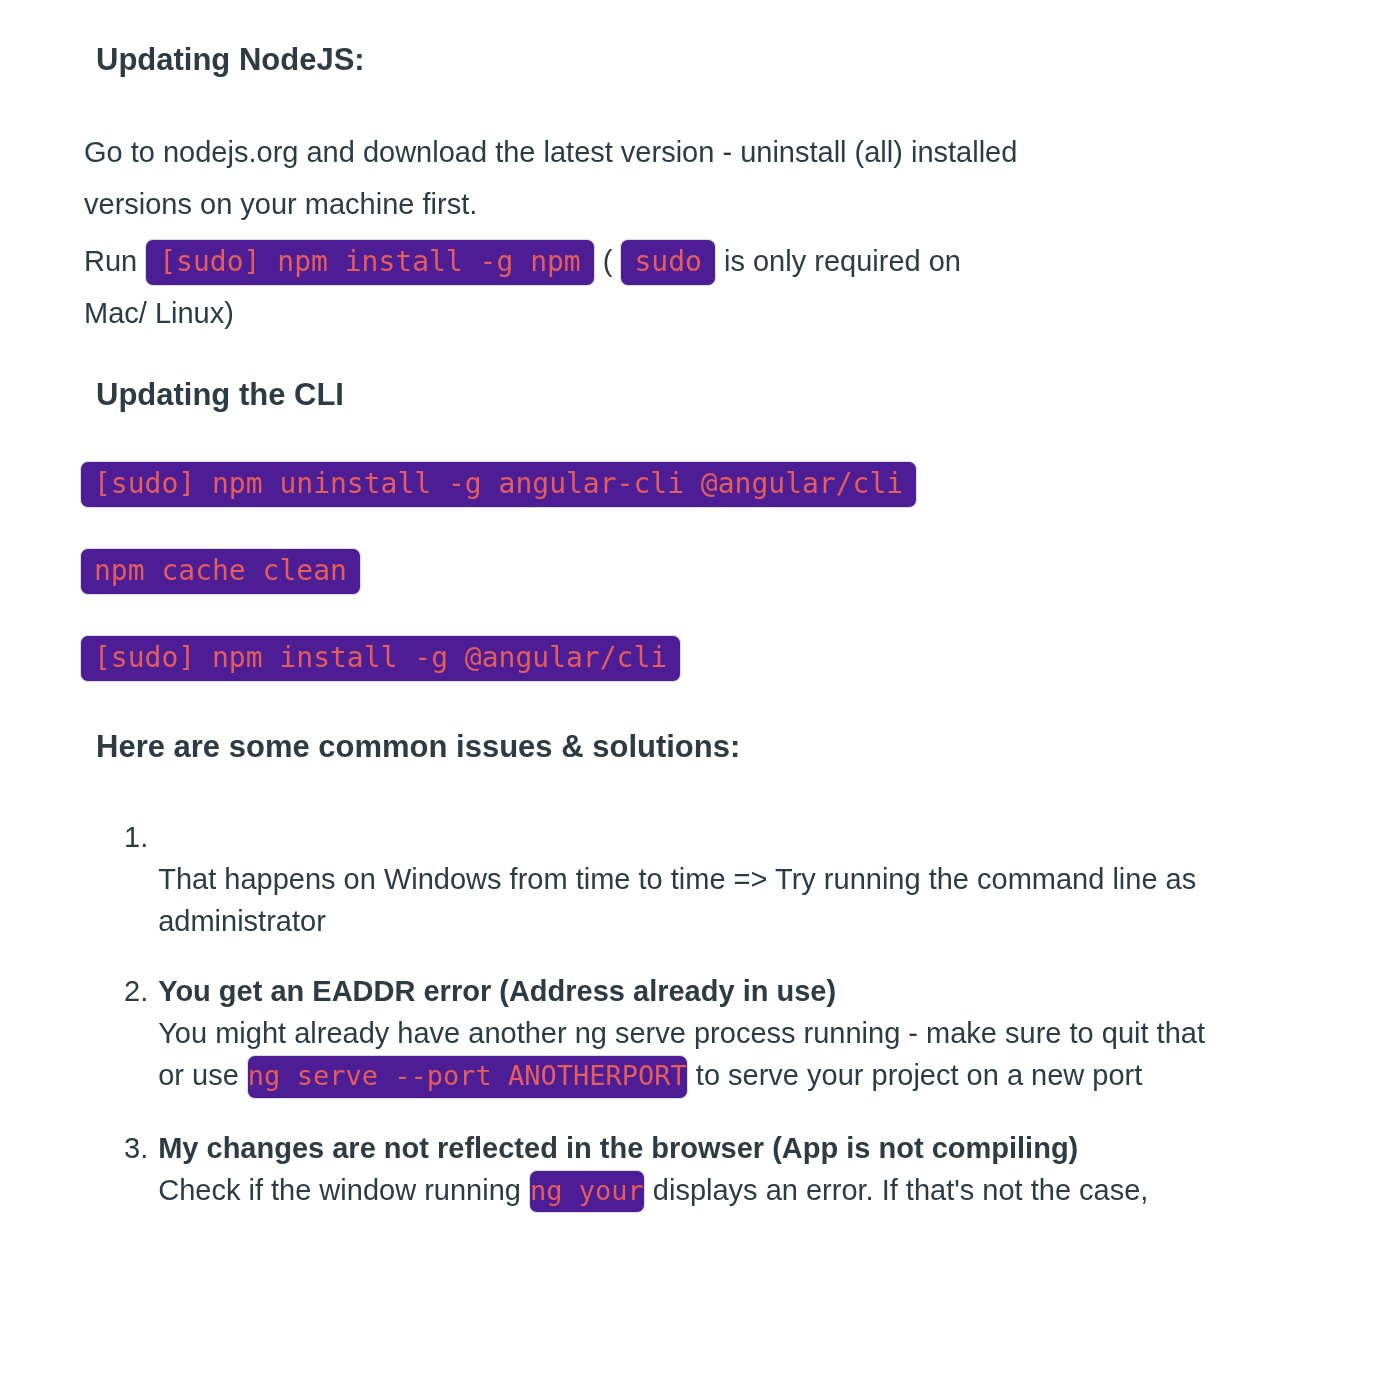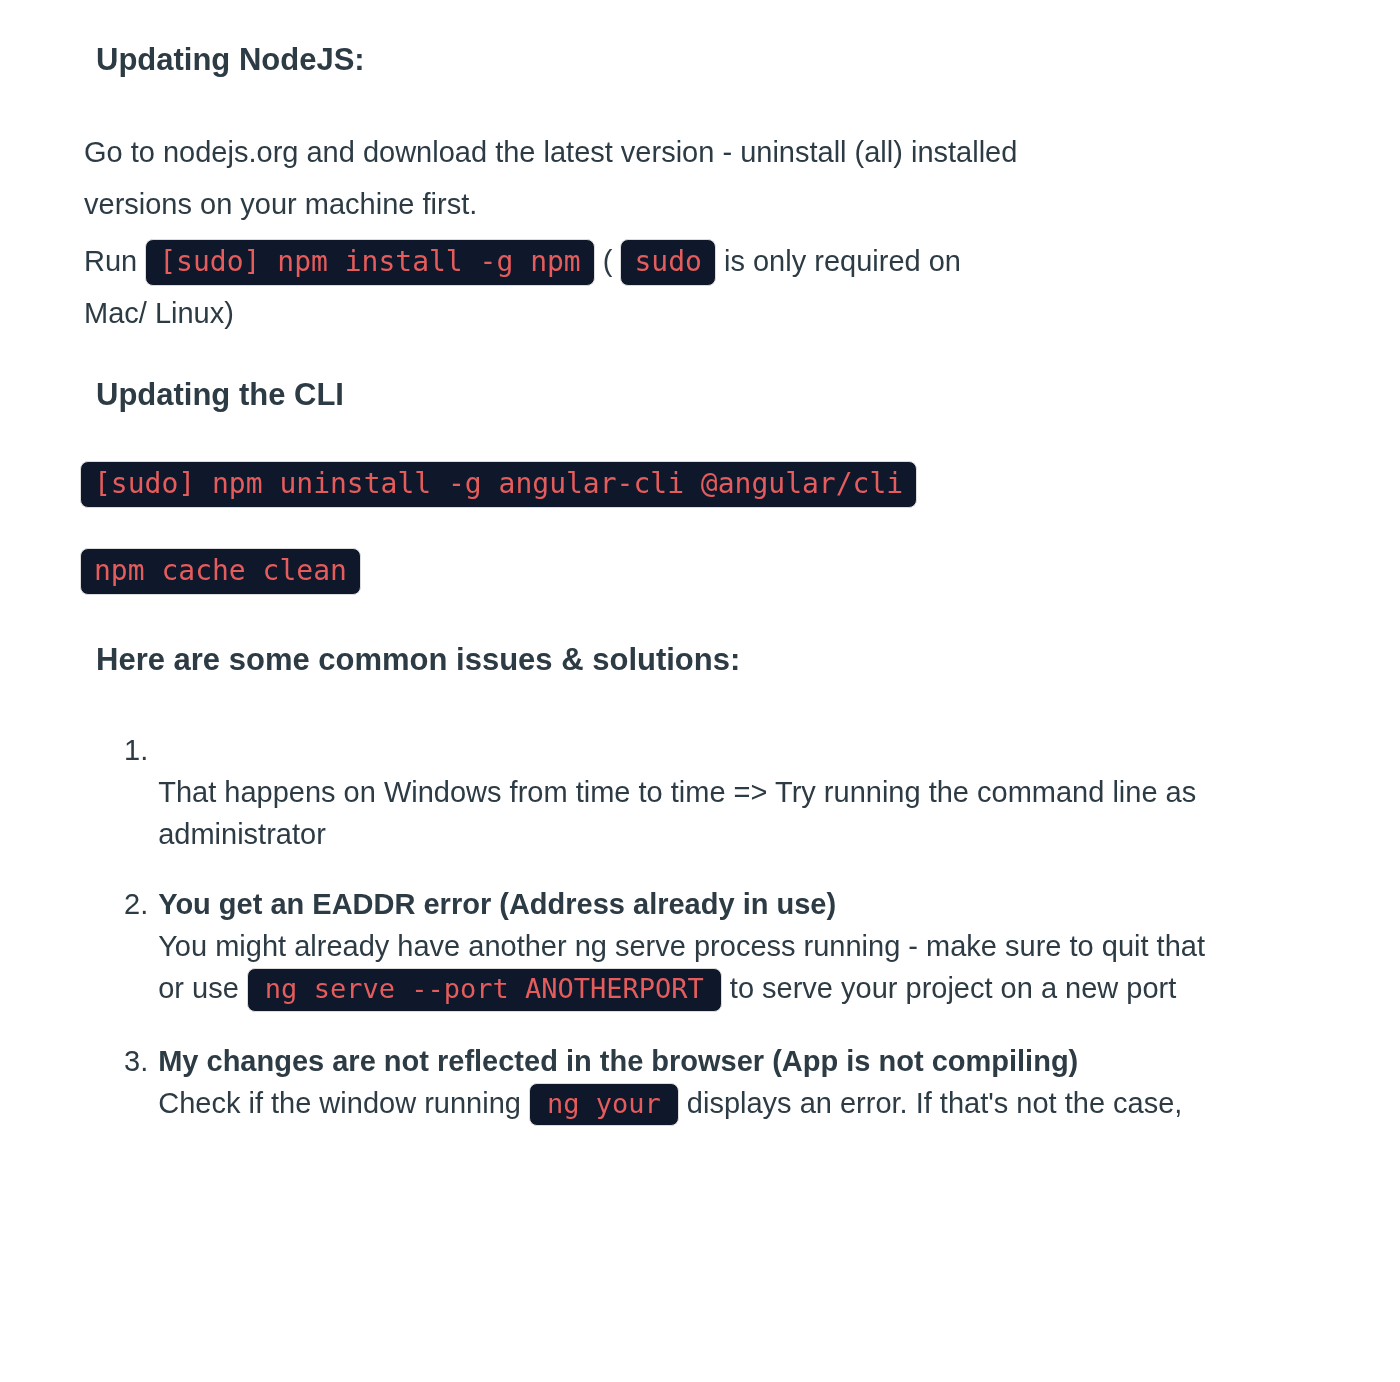--- a/index.html
+++ b/index.html
@@ -30,21 +30,21 @@
     font-size: 29px;
     line-height: 1.8;
     font-weight: 400;
   }
   .para + .heading { margin-top: 36px; }
   .mt-lg { margin-top: 44px; }
   code.pill {
     font-family: "DejaVu Sans Mono", "Liberation Mono", monospace;
     font-size: 28px;
     color: #e45c5c;
-    background: #0f172a;
+    background: #4c1d95;
     border: 1px solid #dcdcdc;
     border-radius: 8px;
     padding: 4px 13px 6px;
     white-space: nowrap;
     display: inline-block;
     line-height: 1.25;
   }
   .code-line {
     margin: 0 0 0 0;
   }
@@ -63,40 +63,41 @@
   }
   .issue:last-child { margin-bottom: 0; }
   .issue-num {
     flex: 0 0 auto;
     min-width: 24px;
     margin-right: 10px;
     text-align: right;
   }
   .issue-body { flex: 1 1 auto; }
   .issue-title { font-weight: 700; }
-  .issue .pill { font-size: 27px; padding: 3px 17px 5px; }
+  .issue .pill { font-size: 27px; padding: 3px 0 5px; }
 </style>
 </head>
 <body>
 
 <div class="content">
 
   <h4 class="heading">Updating NodeJS:</h4>
 
   <p class="para"><span>Go to nodejs.org and download the latest version - uninstall (all) installed</span><br><span>versions on your machine first.</span></p>
 
 
   <p class="para"><span>Run </span><code class="pill">[sudo] npm install -g npm</code><span> ( </span><code class="pill">sudo</code><span> is only required on</span><br><span>Mac/ Linux)</span></p>
 
   <h4 class="heading mt-lg">Updating the CLI</h4>
 
   <p class="code-line"><code class="pill">[sudo] npm uninstall -g angular-cli @angular/cli</code></p>
 
   <p class="code-line"><code class="pill">npm cache clean</code></p>
 
+  <p class="code-line"><code class="pill">[sudo] npm install -g @angular/cli</code></p>
 
   <h4 class="heading">Here are some common issues &amp; solutions:</h4>
 
   <div class="issues">
 
     <div class="issue">
       <span class="issue-num">1.</span>
       <div class="issue-body"><br><span>That happens on Windows from time to time =&gt; Try running the command line as</span><br><span>administrator</span></div>
     </div>
 

